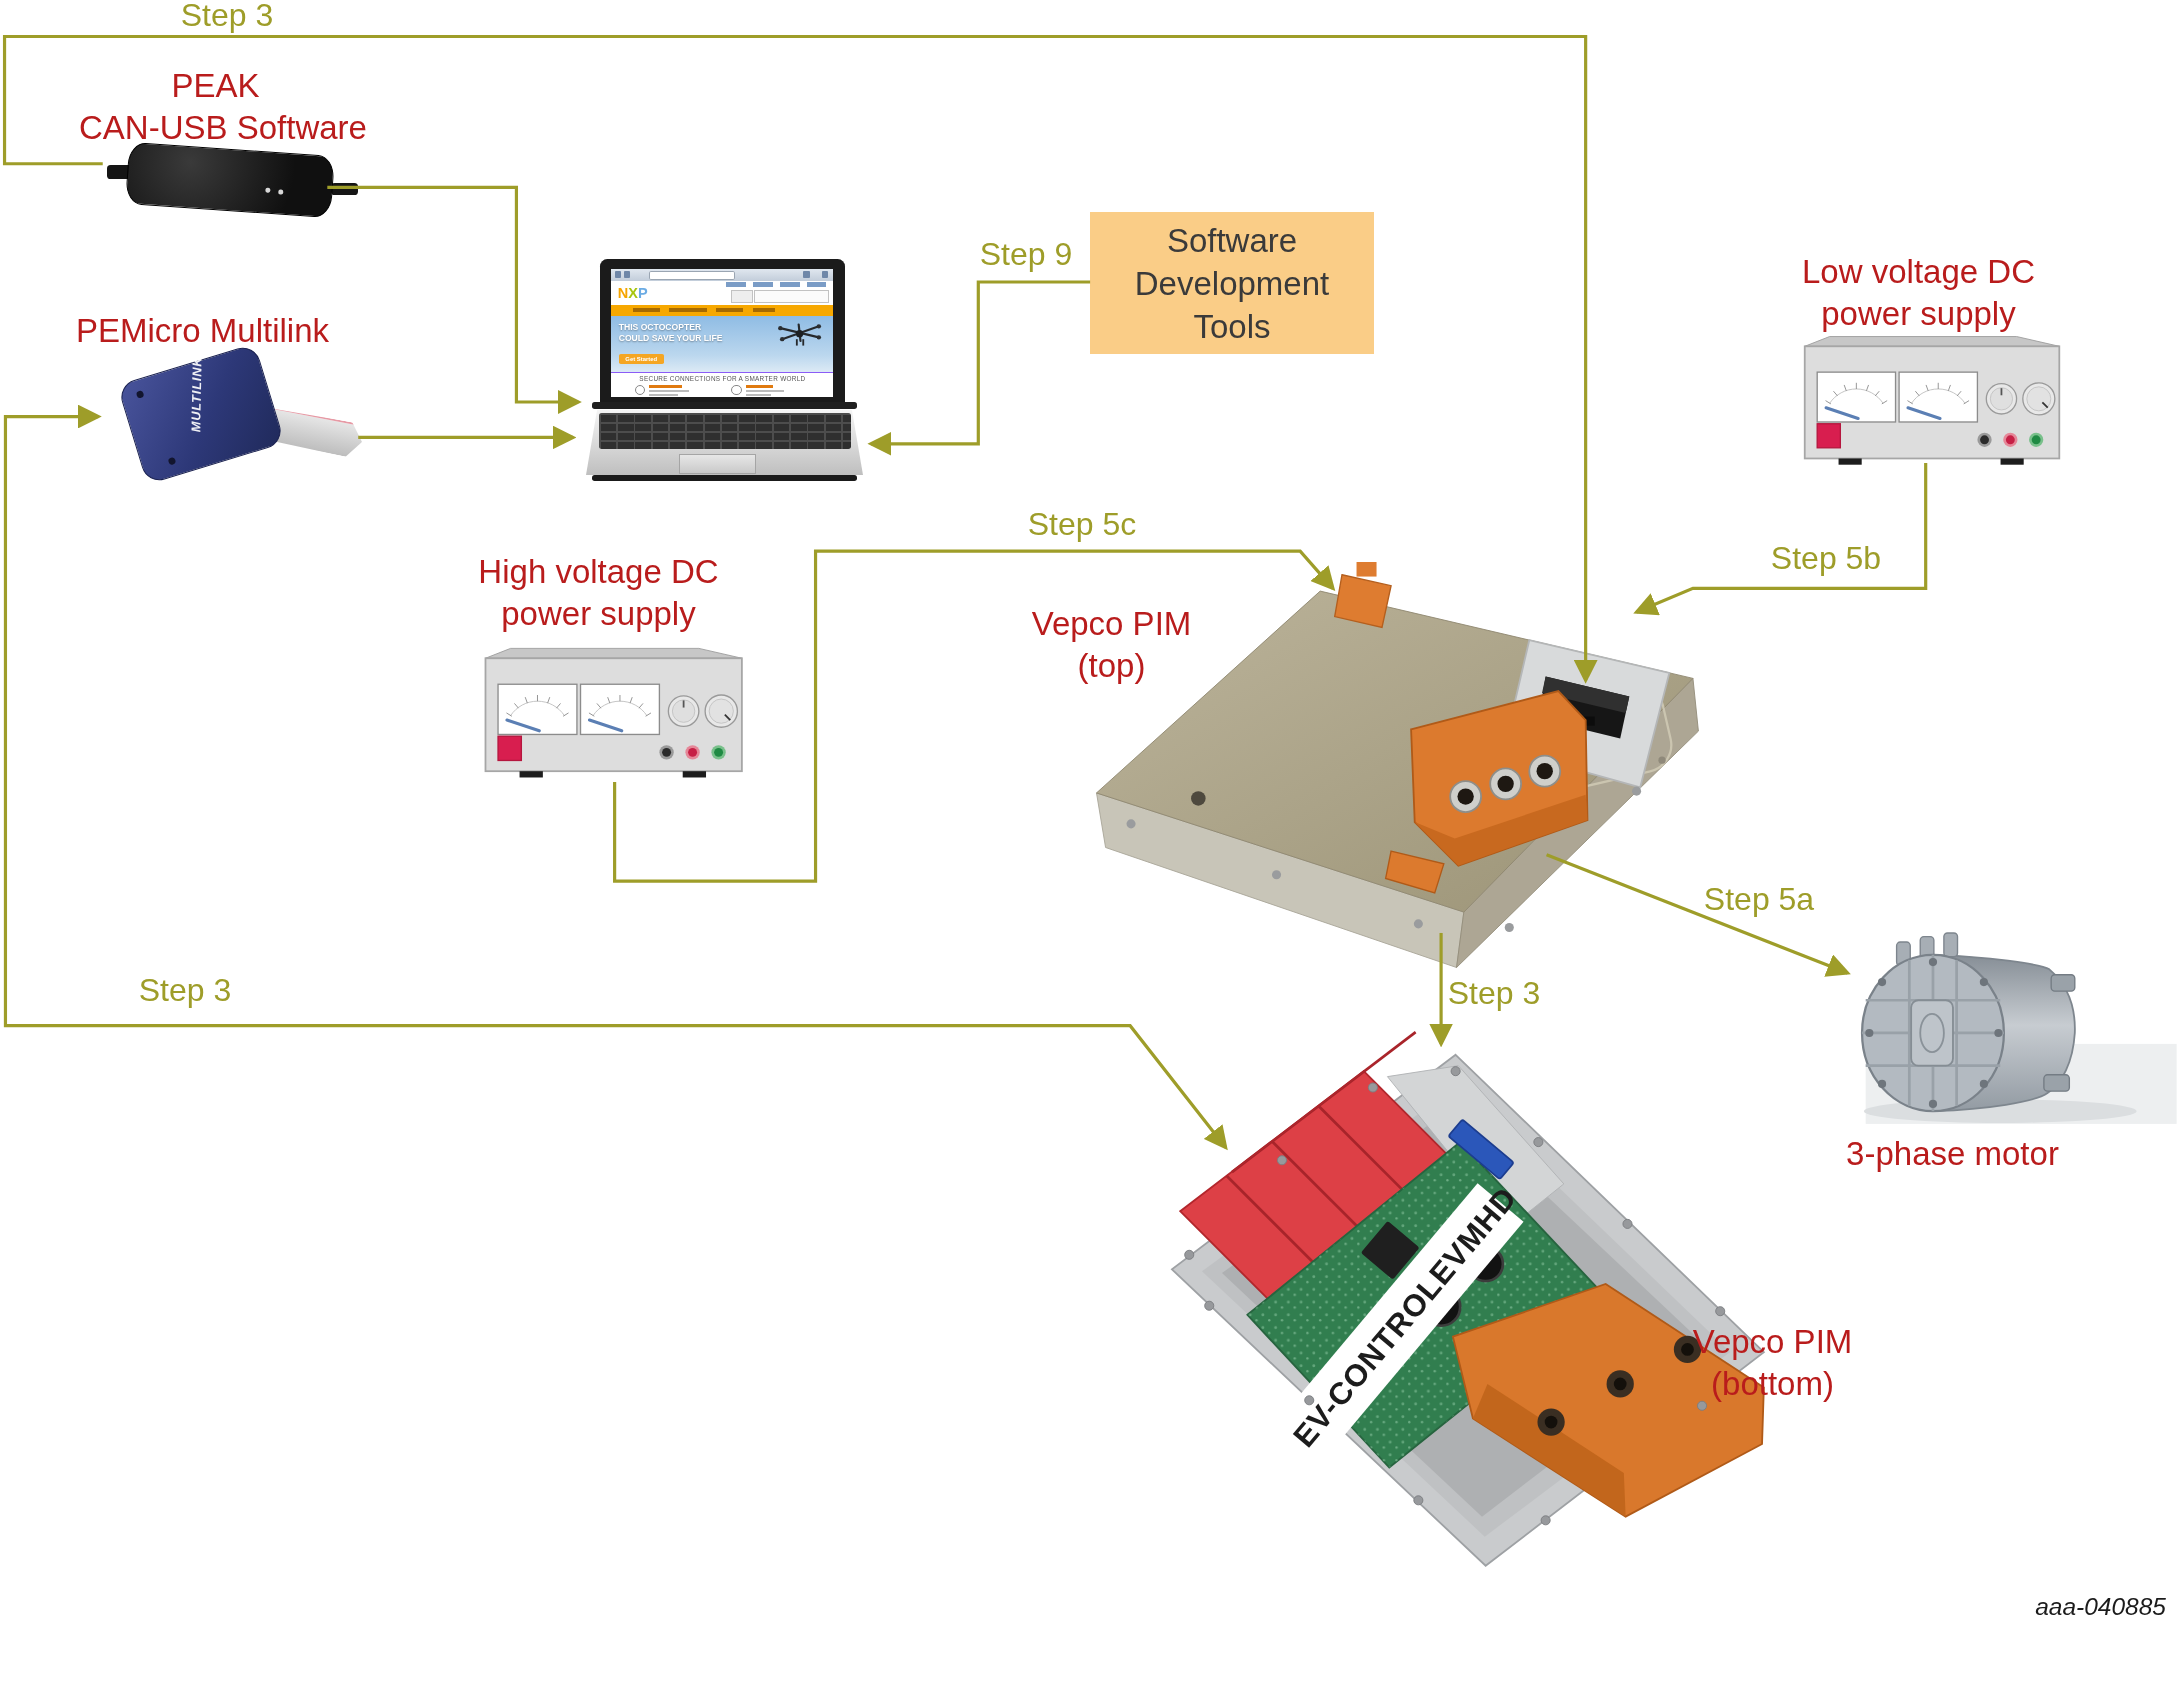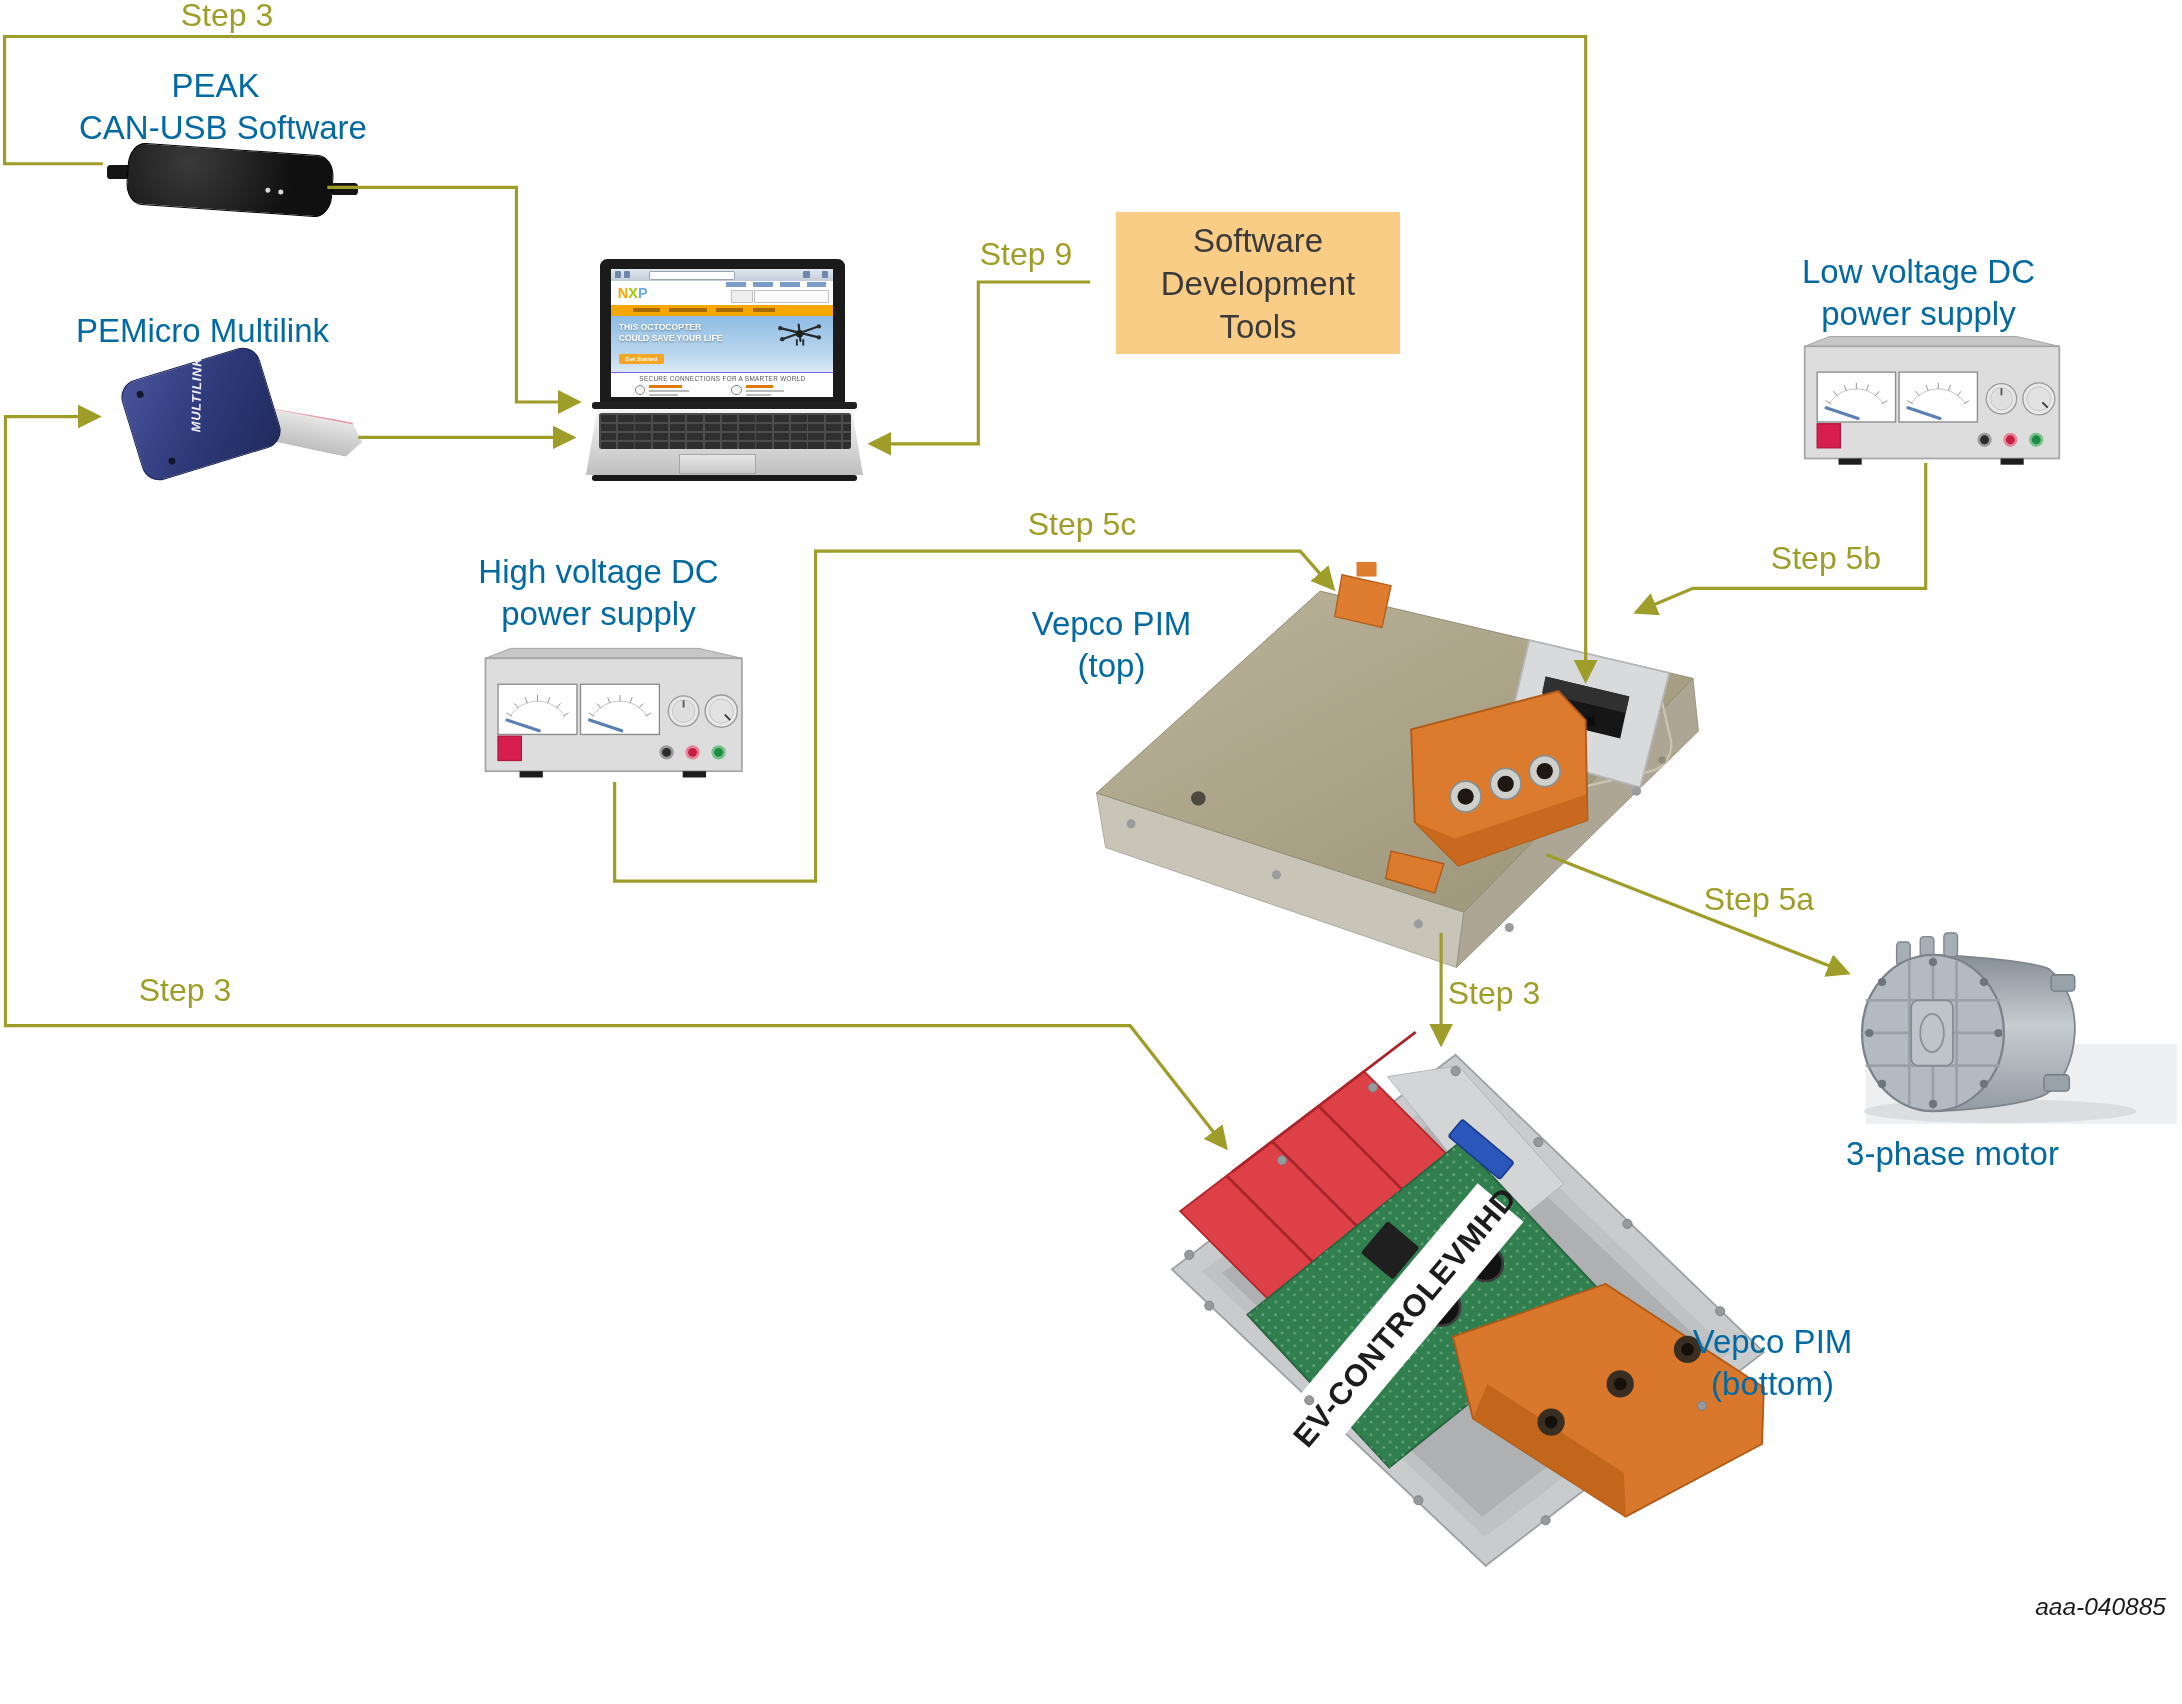--- a/index.html
+++ b/index.html
@@ -1,27 +1,27 @@
 <!DOCTYPE html>
 <html style="font-size:14.5px"><head>
 <meta charset="utf-8">
 <style>
   html,body{margin:0;padding:0;background:#fff;}
   .canvas{position:relative;width:2183px;height:1705px;background:#ffffff;overflow:hidden;
           font-family:"Liberation Sans",sans-serif;}
   svg{display:block;}
   .layer{position:absolute;left:0;top:0;}
   
-  .lbl{position:absolute;font-size:33px;line-height:42px;color:#0369a1;text-align:center;white-space:nowrap;}
+  .lbl{position:absolute;font-size:33px;line-height:42px;color:#b91c1c;text-align:center;white-space:nowrap;}
   .steplbl{position:absolute;font-size:32px;line-height:38px;color:#9E9D29;text-align:center;white-space:nowrap;}
   .figid{position:absolute;font-size:24.5px;font-style:italic;color:#1b1b1b;text-align:right;}
   
   .sdt-box{position:absolute;left:1090px;top:212px;width:284px;height:142px;background:#FACD87;
            display:flex;flex-direction:column;justify-content:center;align-items:center;
-           font-size:33px;line-height:43px;color:#3A3A3A;margin-left:26px;}
+           font-size:33px;line-height:43px;color:#3A3A3A;}
   
   .peak{position:absolute;left:107px;top:145px;width:245px;height:77px;}
   .peak .cable-l{position:absolute;left:0;top:20px;width:25.5px;height:13.6px;background:#151515;border-radius:3.6px;}
   .peak .cable-r{position:absolute;right:-5.5px;top:38px;width:27px;height:11.8px;background:#151515;border-radius:3.6px;}
   .peak .pbody{position:absolute;left:20px;top:3.6px;width:204px;height:60px;border:0.9px solid #000;
         background:radial-gradient(circle at 30% 25%,#3a3a3a,#101010 70%);
         border-radius:16.4px/22px;transform:rotate(4deg);}
   .peak .led{position:absolute;width:4.5px;height:4.5px;border-radius:50%;background:#d8d8d8;}
   
   .pemicro{position:absolute;left:127px;top:356px;width:245px;height:136px;}

